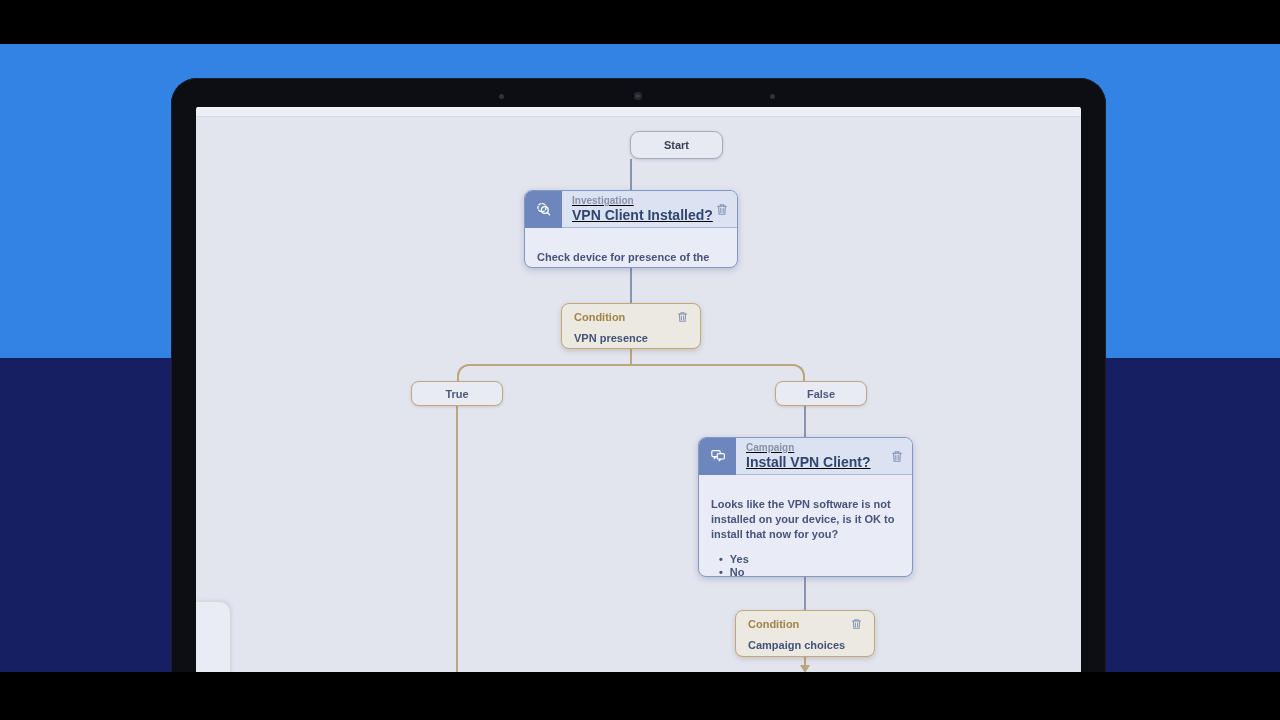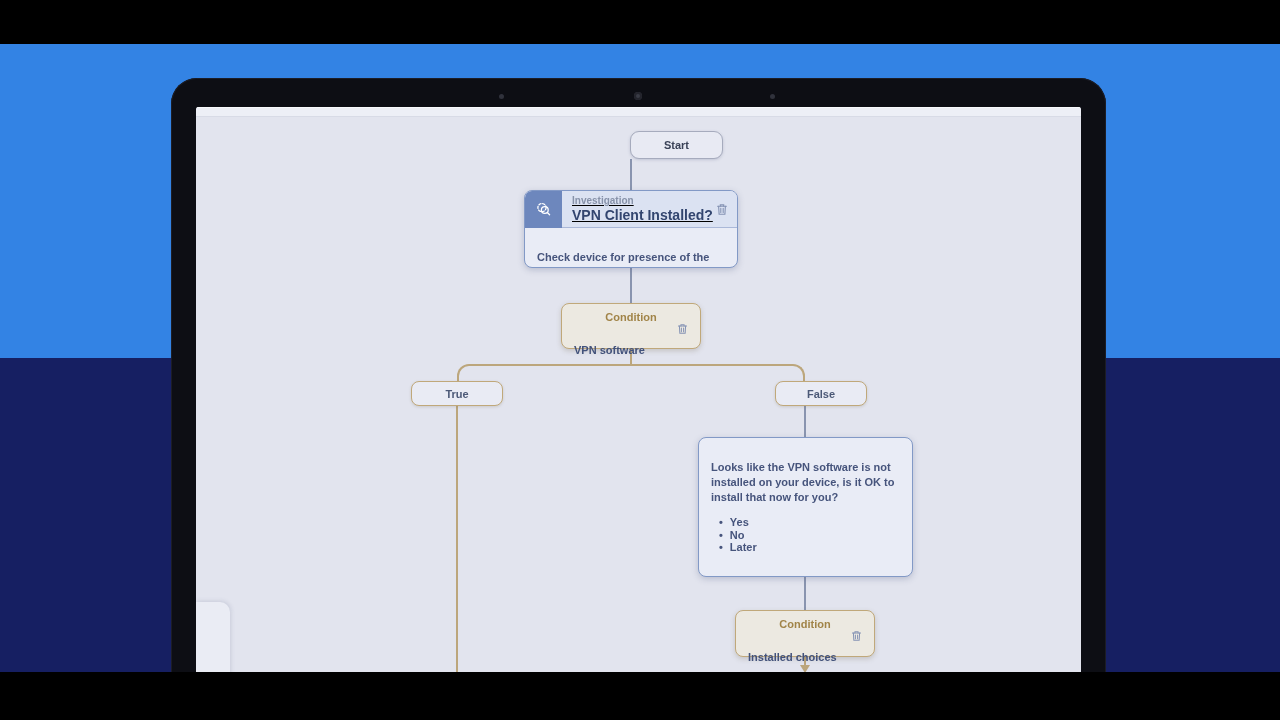--- a/index.html
+++ b/index.html
@@ -58,21 +58,21 @@
   .card-title { font-size: 14px; color: #32456f; font-weight: bold; }
   .trash-btn { margin-left: auto; margin-right: 9px; display: flex; align-items: center; cursor: pointer; }
   .card-body { padding: 10px 12px 11px 12px; font-size: 11px; font-weight: bold; color: #46547c; line-height: 1.35; margin-top: 12px; }
   .option-list { margin-top: 11px; }
   .option-row { display: flex; align-items: center; gap: 7px; font-size: 11px; font-weight: bold;
                 color: #46547c; line-height: 1.18; padding-left: 8px; }
   .bullet { color: #46547c; font-size: 11px; }
 
   .condition-node { position: absolute; background: #ece9e1; border: 1.5px solid #c0a87a; border-radius: 8px;
                     padding: 7px 12px 8px 12px; box-shadow: 0 2px 5px rgba(110,100,70,.25); }
-  .cond-row1 { display: flex; align-items: center; justify-content: space-between; flex-direction: column; }
+  .cond-row1 { display: flex; align-items: center; justify-content: space-between; }
   .cond-label { font-size: 11px; font-weight: bold; color: #a18448; }
   .cond-value { font-size: 11px; font-weight: bold; color: #42527b; margin-top: 9px; }
 
   .branch-pill { position: absolute; width: 92px; height: 25px; background: #e9ebf4;
                  border: 1.5px solid #c0a87a; border-radius: 8px;
                  display: flex; align-items: center; justify-content: center;
                  font-size: 11px; font-weight: bold; color: #4c5977;
                  box-shadow: 0 1px 3px rgba(110,100,70,.2); }
 
   .left-panel { position: absolute; left: 0; top: 495px; width: 34px; height: 140px;
@@ -139,31 +139,53 @@
           <span class="cond-label">Condition</span>
           <span class="trash-btn" style="margin-right:0;">
             <svg width="11" height="12" viewBox="0 0 12 13" fill="none" stroke="#8593b4" stroke-width="1.1" stroke-linecap="round">
               <path d="M1.6 3.2h8.8"></path>
                 <path d="M4.3 3.2V1.9h3.4v1.3"></path>
               <path d="M2.6 3.2l.5 8h5.8l.5-8"></path>
                 <path d="M4.8 5.3v4.2M7.2 5.3v4.2"></path>
             </svg>
           </span>
         </div>
-        <div class="cond-value">VPN software</div>
+        <div class="cond-value">VPN presence</div>
       </div>
 
       <div class="branch-pill" style="left:215px; top:274px;">
         <span>True</span>
       </div>
       <div class="branch-pill" style="left:579px; top:274px;">
         <span>False</span>
       </div>
 
       <div class="flow-card" style="left:502px; top:330px; width:215px; height:140px;">
+        <div class="card-header">
+          <div class="icon-square">
+            <svg width="20" height="20" viewBox="0 0 20 20" fill="none" stroke="#ffffff" stroke-width="1.2" stroke-linejoin="round">
+              <rect x="3.8" y="4.6" width="8.4" height="6" rx="1.3"></rect>
+              <path d="M6.3 10.6v2.1l2.1-2.1"></path>
+              <rect x="9.2" y="7.6" width="7.2" height="5.4" rx="1.3" fill="#6d87bd"></rect>
+              <path d="M11.2 13v1.8l1.8-1.8" fill="#6d87bd"></path>
+            </svg>
+          </div>
+          <div class="header-texts">
+            <div class="type-label">Campaign</div>
+            <div class="card-title">Install VPN Client?</div>
+          </div>
+          <div class="trash-btn">
+            <svg width="12" height="13" viewBox="0 0 12 13" fill="none" stroke="#8593b4" stroke-width="1.1" stroke-linecap="round">
+              <path d="M1.6 3.2h8.8"></path>
+                <path d="M4.3 3.2V1.9h3.4v1.3"></path>
+              <path d="M2.6 3.2l.5 8h5.8l.5-8"></path>
+                <path d="M4.8 5.3v4.2M7.2 5.3v4.2"></path>
+            </svg>
+          </div>
+        </div>
         <div class="card-body">
           <div>Looks like the VPN software is not installed on your device, is it OK to install that now for you?</div>
           <div class="option-list">
             <div class="option-row">
               <span class="bullet">•</span>
               <span>Yes</span>
             </div>
             <div class="option-row">
               <span class="bullet">•</span>
               <span>No</span>
@@ -181,21 +203,21 @@
           <span class="cond-label">Condition</span>
           <span class="trash-btn" style="margin-right:0;">
             <svg width="11" height="12" viewBox="0 0 12 13" fill="none" stroke="#8593b4" stroke-width="1.1" stroke-linecap="round">
               <path d="M1.6 3.2h8.8"></path>
                 <path d="M4.3 3.2V1.9h3.4v1.3"></path>
               <path d="M2.6 3.2l.5 8h5.8l.5-8"></path>
                 <path d="M4.8 5.3v4.2M7.2 5.3v4.2"></path>
             </svg>
           </span>
         </div>
-        <div class="cond-value">Installed choices</div>
+        <div class="cond-value">Campaign choices</div>
       </div>
 
       <div class="left-panel"></div>
     </div>
   </div>
 
   <div class="bar-top"></div>
   <div class="bar-bottom"></div>
 </div>
 

